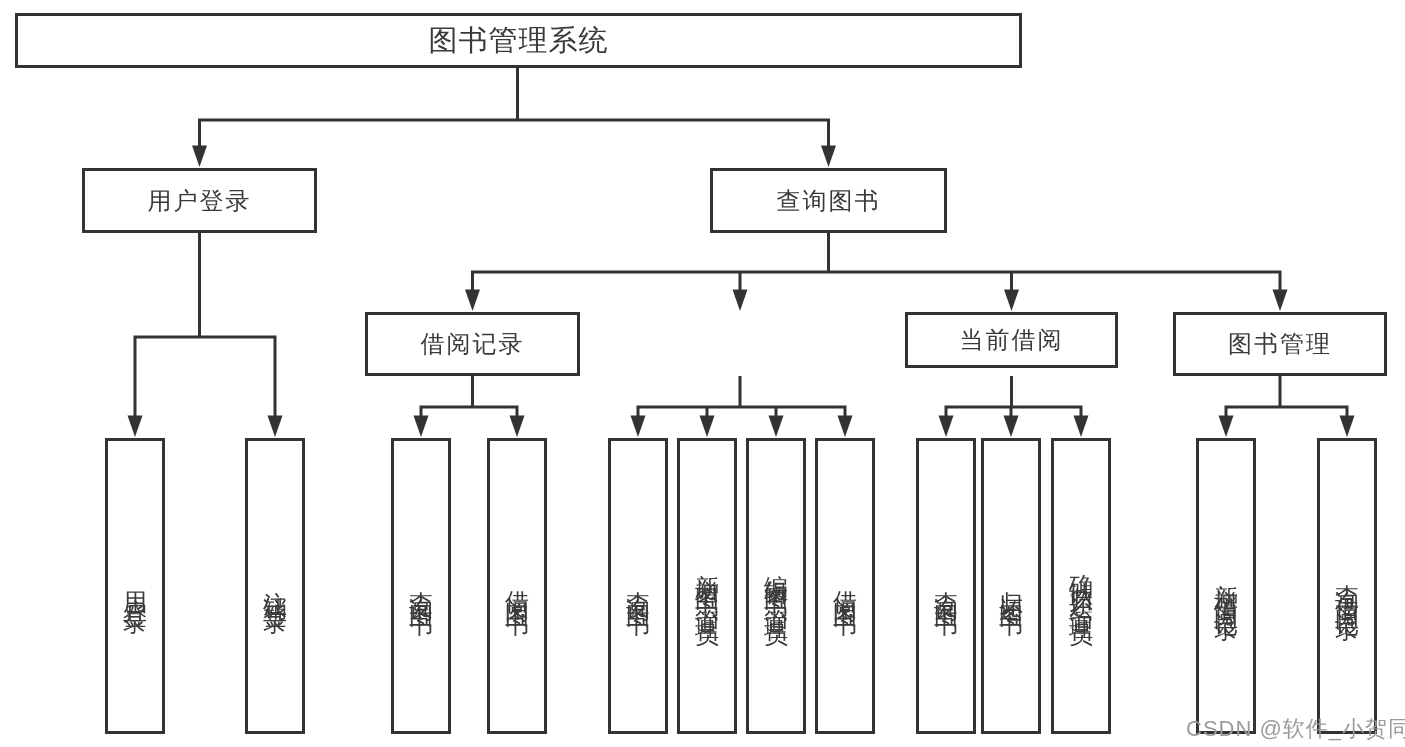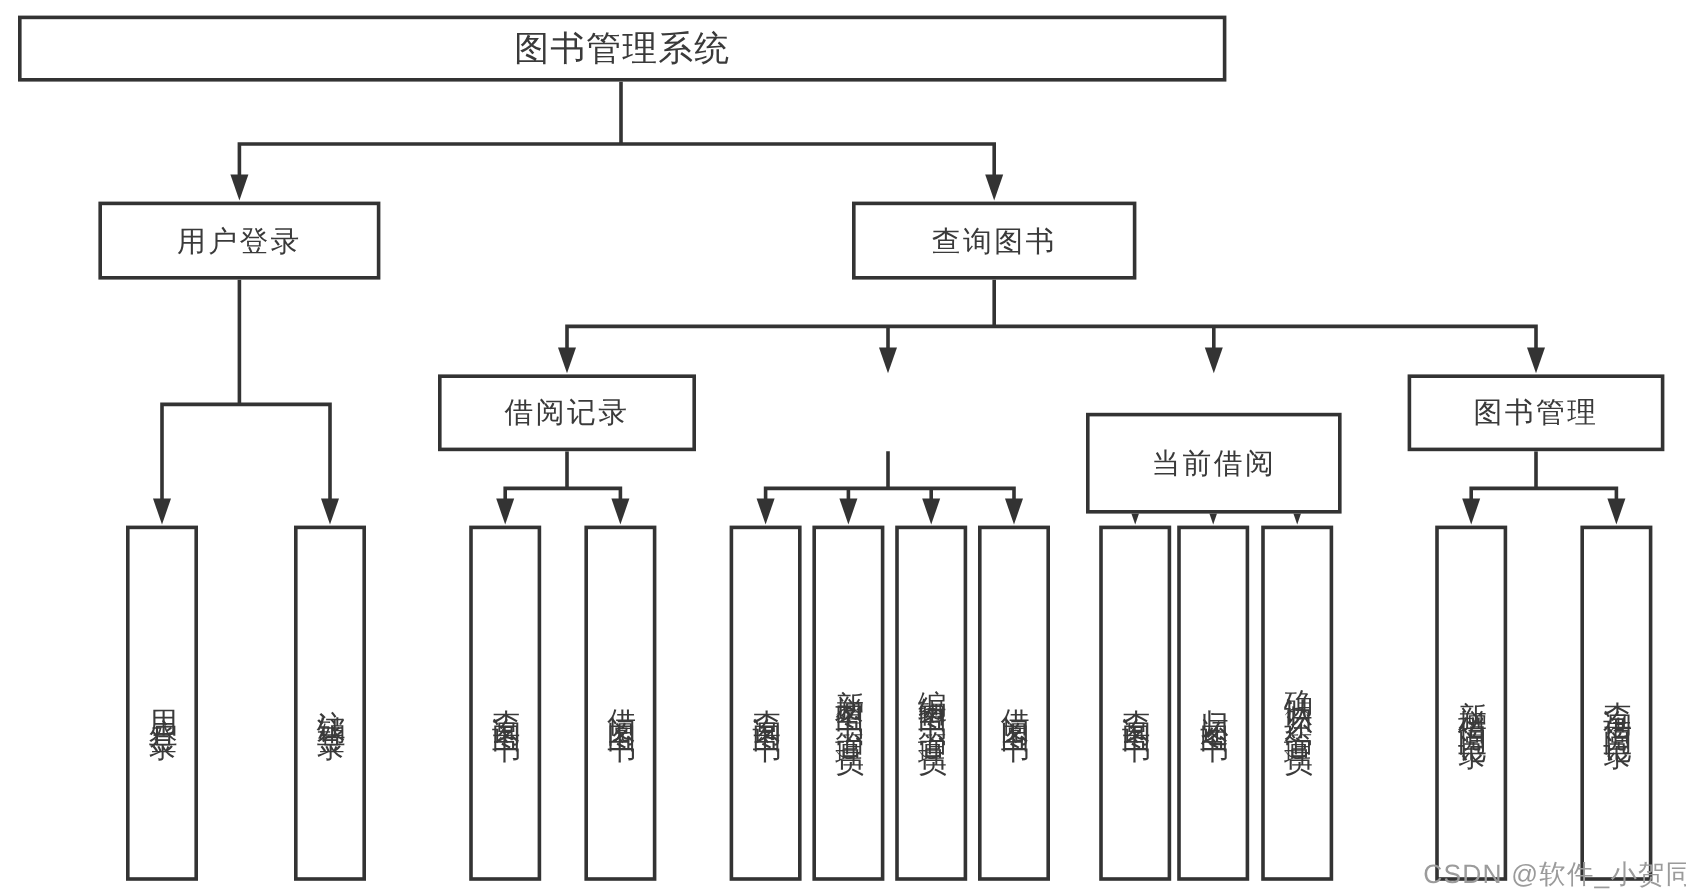--- a/index.html
+++ b/index.html
@@ -104,21 +104,21 @@
   <div class="box hbox" style="left:82px; top:168px; width:235px; height:65px;">
     <span>用户登录</span>
   </div>
   <div class="box hbox" style="left:710px; top:168px; width:237px; height:65px;">
     <span>查询图书</span>
   </div>
 
   <div class="box hbox" style="left:365px; top:312px; width:215px; height:64px;">
     <span>借阅记录</span>
   </div>
-  <div class="box hbox" style="left:905px; top:312px; width:213px; height:84px;margin-top:32px;">
+  <div class="box hbox" style="left:905px; top:312px; width:213px; height:56px;">
     <span>当前借阅</span>
   </div>
   <div class="box hbox" style="left:1173px; top:312px; width:214px; height:64px;">
     <span>图书管理</span>
   </div>
 
   <div class="box vbox" style="left:105px; top:438px; width:60px; height:296px;">
     <span>用户登录</span>
   </div>
   <div class="box vbox" style="left:245px; top:438px; width:60px; height:296px;">

